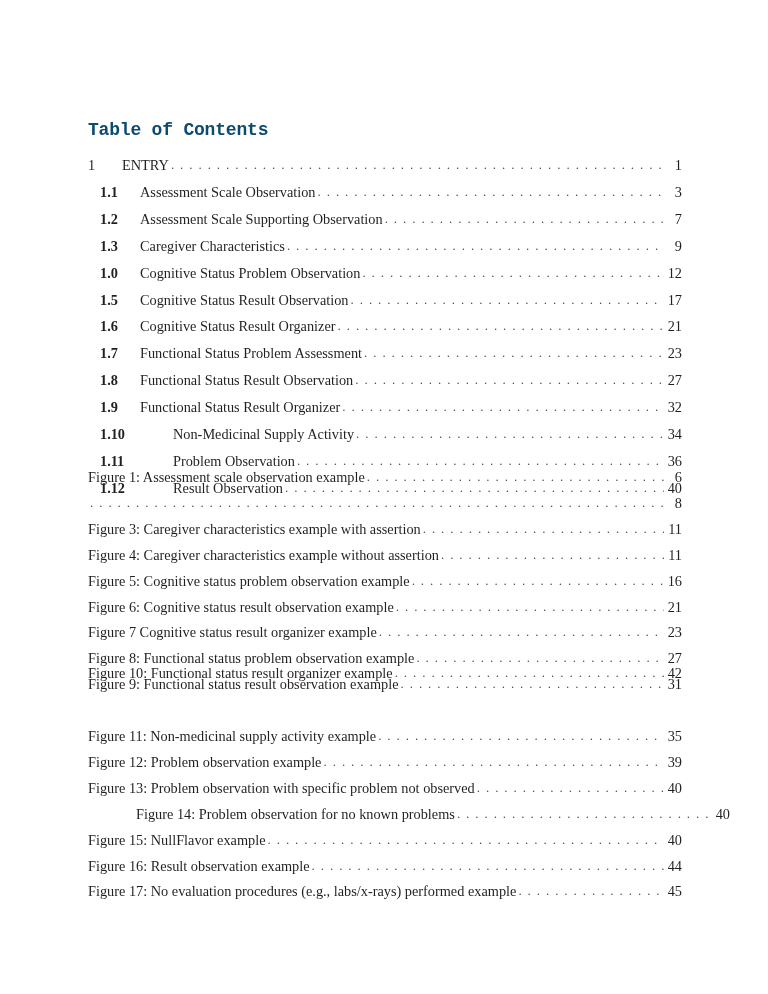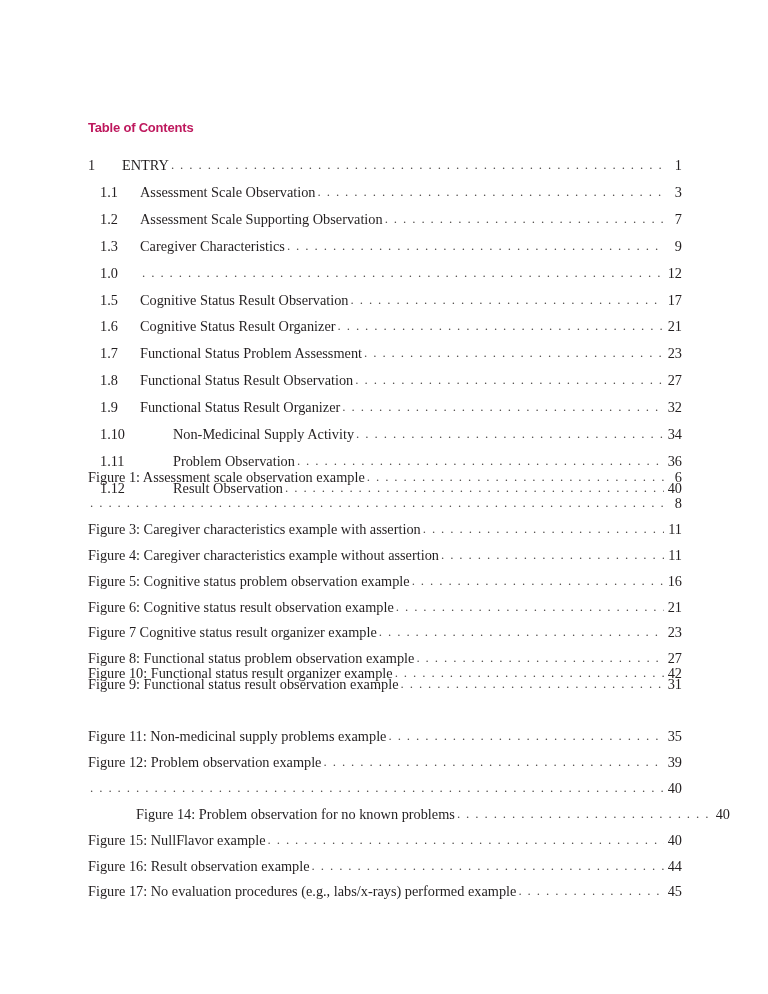--- a/index.html
+++ b/index.html
@@ -25,25 +25,25 @@
     left: 88px;
     top: 0;
     width: 594px; 
   }
 
   
   .toc-heading {
     position: absolute;
     left: 0;
     top: 120px;
-    font-family: Liberation Sans, sans-serif;
+    font-family: Liberation Mono, monospace;
     font-weight: bold;
-    font-size: 13px;
+    font-size: 18px;
     letter-spacing: -0.2px;
-    color: #be185d;
+    color: #0c4a6e;
     white-space: nowrap;
   }
 
   
   .toc-line {
     display: flex;
     align-items: baseline;
     width: 100%;
     font-size: 14.3px;
     color: #231f20;
@@ -74,21 +74,21 @@
     min-width: 17px;
     white-space: nowrap;
   }
 
   
   .lvl1 { position: absolute; left: 0; width: 594px; }
   .lvl1 .toc-num { width: 34px; }
 
   
   .lvl2 { position: absolute; left: 12px; width: 582px; }
-  .lvl2 .toc-num { width: 40px; }
+  .lvl2 .toc-num { width: 40px; font-weight: bold; }
   
   .lvl2.wide .toc-num { width: 73px; }
 
   
   .figline {
     position: absolute;
     left: 0;
     width: 594px;
     display: flex;
     align-items: baseline;
@@ -125,20 +125,21 @@
           <span class="toc-page">7</span>
         </div>
         <div class="toc-line lvl2" style="top: 238.7px;">
           <span class="toc-num">1.3</span>
           <span class="toc-title">Caregiver Characteristics</span>
           <span class="toc-leader">. . . . . . . . . . . . . . . . . . . . . . . . . . . . . . . . . . . . . . . . . . . . . . . . . . . . . . . . . . . . . . . . . . . . . . . . . . . . . . . . . . . . . . . . . . . . . . . . . . . . . . . . . . . . . . . . . . . . . . . . . . . . . . . . . . . . . . . . . . . . . . . . . . . . . . . . . . . . . . . . . . . . . . . . . . . . . . . . . . . . . . . . . . . . . . . . . . . . . . . . . . . . . . . . . . . . . . . . . . .</span>
           <span class="toc-page">9</span>
         </div>
         <div class="toc-line lvl2" style="top: 265.6px;">
           <span class="toc-num">1.0</span>
+          <span class="toc-title">Cognitive Status Problem Observation</span>
           <span class="toc-leader">. . . . . . . . . . . . . . . . . . . . . . . . . . . . . . . . . . . . . . . . . . . . . . . . . . . . . . . . . . . . . . . . . . . . . . . . . . . . . . . . . . . . . . . . . . . . . . . . . . . . . . . . . . . . . . . . . . . . . . . . . . . . . . . . . . . . . . . . . . . . . . . . . . . . . . . . . . . . . . . . . . . . . . . . . . . . . . . . . . . . . . . . . . . . . . . . . . . . . . . . . . . . . . . . . . . . . . . . . . .</span>
           <span class="toc-page">12</span>
         </div>
         <div class="toc-line lvl2" style="top: 292.5px;">
           <span class="toc-num">1.5</span>
           <span class="toc-title">Cognitive Status Result Observation</span>
           <span class="toc-leader">. . . . . . . . . . . . . . . . . . . . . . . . . . . . . . . . . . . . . . . . . . . . . . . . . . . . . . . . . . . . . . . . . . . . . . . . . . . . . . . . . . . . . . . . . . . . . . . . . . . . . . . . . . . . . . . . . . . . . . . . . . . . . . . . . . . . . . . . . . . . . . . . . . . . . . . . . . . . . . . . . . . . . . . . . . . . . . . . . . . . . . . . . . . . . . . . . . . . . . . . . . . . . . . . . . . . . . . . . . .</span>
           <span class="toc-page">17</span>
         </div>
         <div class="toc-line lvl2" style="top: 319.4px;">
@@ -229,30 +230,31 @@
           <span class="toc-title">Figure 9: Functional status result observation example</span>
           <span class="toc-leader">. . . . . . . . . . . . . . . . . . . . . . . . . . . . . . . . . . . . . . . . . . . . . . . . . . . . . . . . . . . . . . . . . . . . . . . . . . . . . . . . . . . . . . . . . . . . . . . . . . . . . . . . . . . . . . . . . . . . . . . . . . . . . . . . . . . . . . . . . . . . . . . . . . . . . . . . . . . . . . . . . . . . . . . . . . . . . . . . . . . . . . . . . . . . . . . . . . . . . . . . . . . . . . . . . . . . . . . . . . .</span>
           <span class="toc-page">31</span>
         </div>
         <div class="figline" style="top: 666px;">
           <span class="toc-title">Figure 10: Functional status result organizer example</span>
           <span class="toc-leader">. . . . . . . . . . . . . . . . . . . . . . . . . . . . . . . . . . . . . . . . . . . . . . . . . . . . . . . . . . . . . . . . . . . . . . . . . . . . . . . . . . . . . . . . . . . . . . . . . . . . . . . . . . . . . . . . . . . . . . . . . . . . . . . . . . . . . . . . . . . . . . . . . . . . . . . . . . . . . . . . . . . . . . . . . . . . . . . . . . . . . . . . . . . . . . . . . . . . . . . . . . . . . . . . . . . . . . . . . . .</span>
           <span class="toc-page">42</span>
         </div>
         <div class="figline" style="top: 729px;">
-          <span class="toc-title">Figure 11: Non-medicinal supply problems example</span>
+          <span class="toc-title">Figure 11: Non-medicinal supply activity example</span>
           <span class="toc-leader">. . . . . . . . . . . . . . . . . . . . . . . . . . . . . . . . . . . . . . . . . . . . . . . . . . . . . . . . . . . . . . . . . . . . . . . . . . . . . . . . . . . . . . . . . . . . . . . . . . . . . . . . . . . . . . . . . . . . . . . . . . . . . . . . . . . . . . . . . . . . . . . . . . . . . . . . . . . . . . . . . . . . . . . . . . . . . . . . . . . . . . . . . . . . . . . . . . . . . . . . . . . . . . . . . . . . . . . . . . .</span>
           <span class="toc-page">35</span>
         </div>
         <div class="figline" style="top: 754.9px;">
           <span class="toc-title">Figure 12: Problem observation example</span>
           <span class="toc-leader">. . . . . . . . . . . . . . . . . . . . . . . . . . . . . . . . . . . . . . . . . . . . . . . . . . . . . . . . . . . . . . . . . . . . . . . . . . . . . . . . . . . . . . . . . . . . . . . . . . . . . . . . . . . . . . . . . . . . . . . . . . . . . . . . . . . . . . . . . . . . . . . . . . . . . . . . . . . . . . . . . . . . . . . . . . . . . . . . . . . . . . . . . . . . . . . . . . . . . . . . . . . . . . . . . . . . . . . . . . .</span>
           <span class="toc-page">39</span>
         </div>
         <div class="figline" style="top: 780.8px;">
+          <span class="toc-title">Figure 13: Problem observation with specific problem not observed</span>
           <span class="toc-leader">. . . . . . . . . . . . . . . . . . . . . . . . . . . . . . . . . . . . . . . . . . . . . . . . . . . . . . . . . . . . . . . . . . . . . . . . . . . . . . . . . . . . . . . . . . . . . . . . . . . . . . . . . . . . . . . . . . . . . . . . . . . . . . . . . . . . . . . . . . . . . . . . . . . . . . . . . . . . . . . . . . . . . . . . . . . . . . . . . . . . . . . . . . . . . . . . . . . . . . . . . . . . . . . . . . . . . . . . . . .</span>
           <span class="toc-page">40</span>
         </div>
         <div class="figline" style="top: 806.7px; margin-left: 48px;">
           <span class="toc-title">Figure 14: Problem observation for no known problems</span>
           <span class="toc-leader">. . . . . . . . . . . . . . . . . . . . . . . . . . . . . . . . . . . . . . . . . . . . . . . . . . . . . . . . . . . . . . . . . . . . . . . . . . . . . . . . . . . . . . . . . . . . . . . . . . . . . . . . . . . . . . . . . . . . . . . . . . . . . . . . . . . . . . . . . . . . . . . . . . . . . . . . . . . . . . . . . . . . . . . . . . . . . . . . . . . . . . . . . . . . . . . . . . . . . . . . . . . . . . . . . . . . . . . . . . .</span>
           <span class="toc-page">40</span>
         </div>
         <div class="figline" style="top: 832.6px;">
           <span class="toc-title">Figure 15: NullFlavor example</span>

